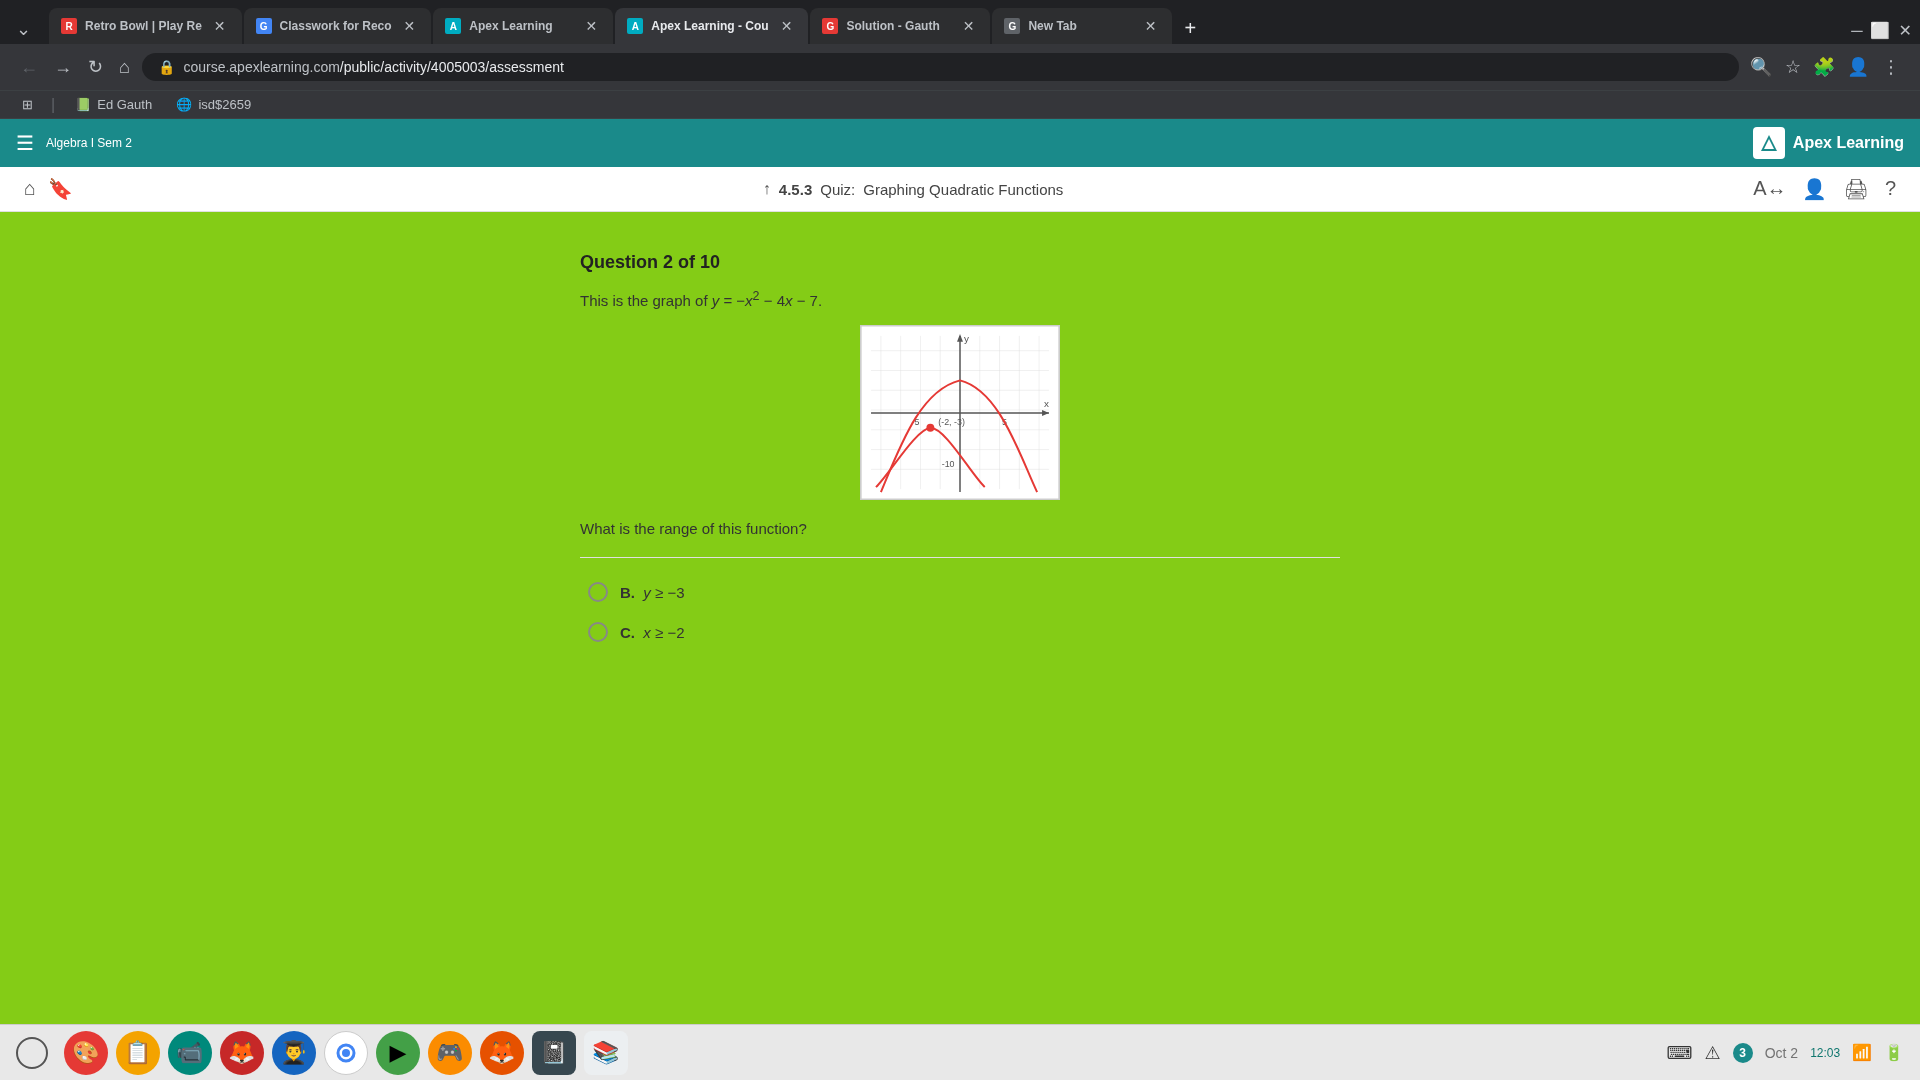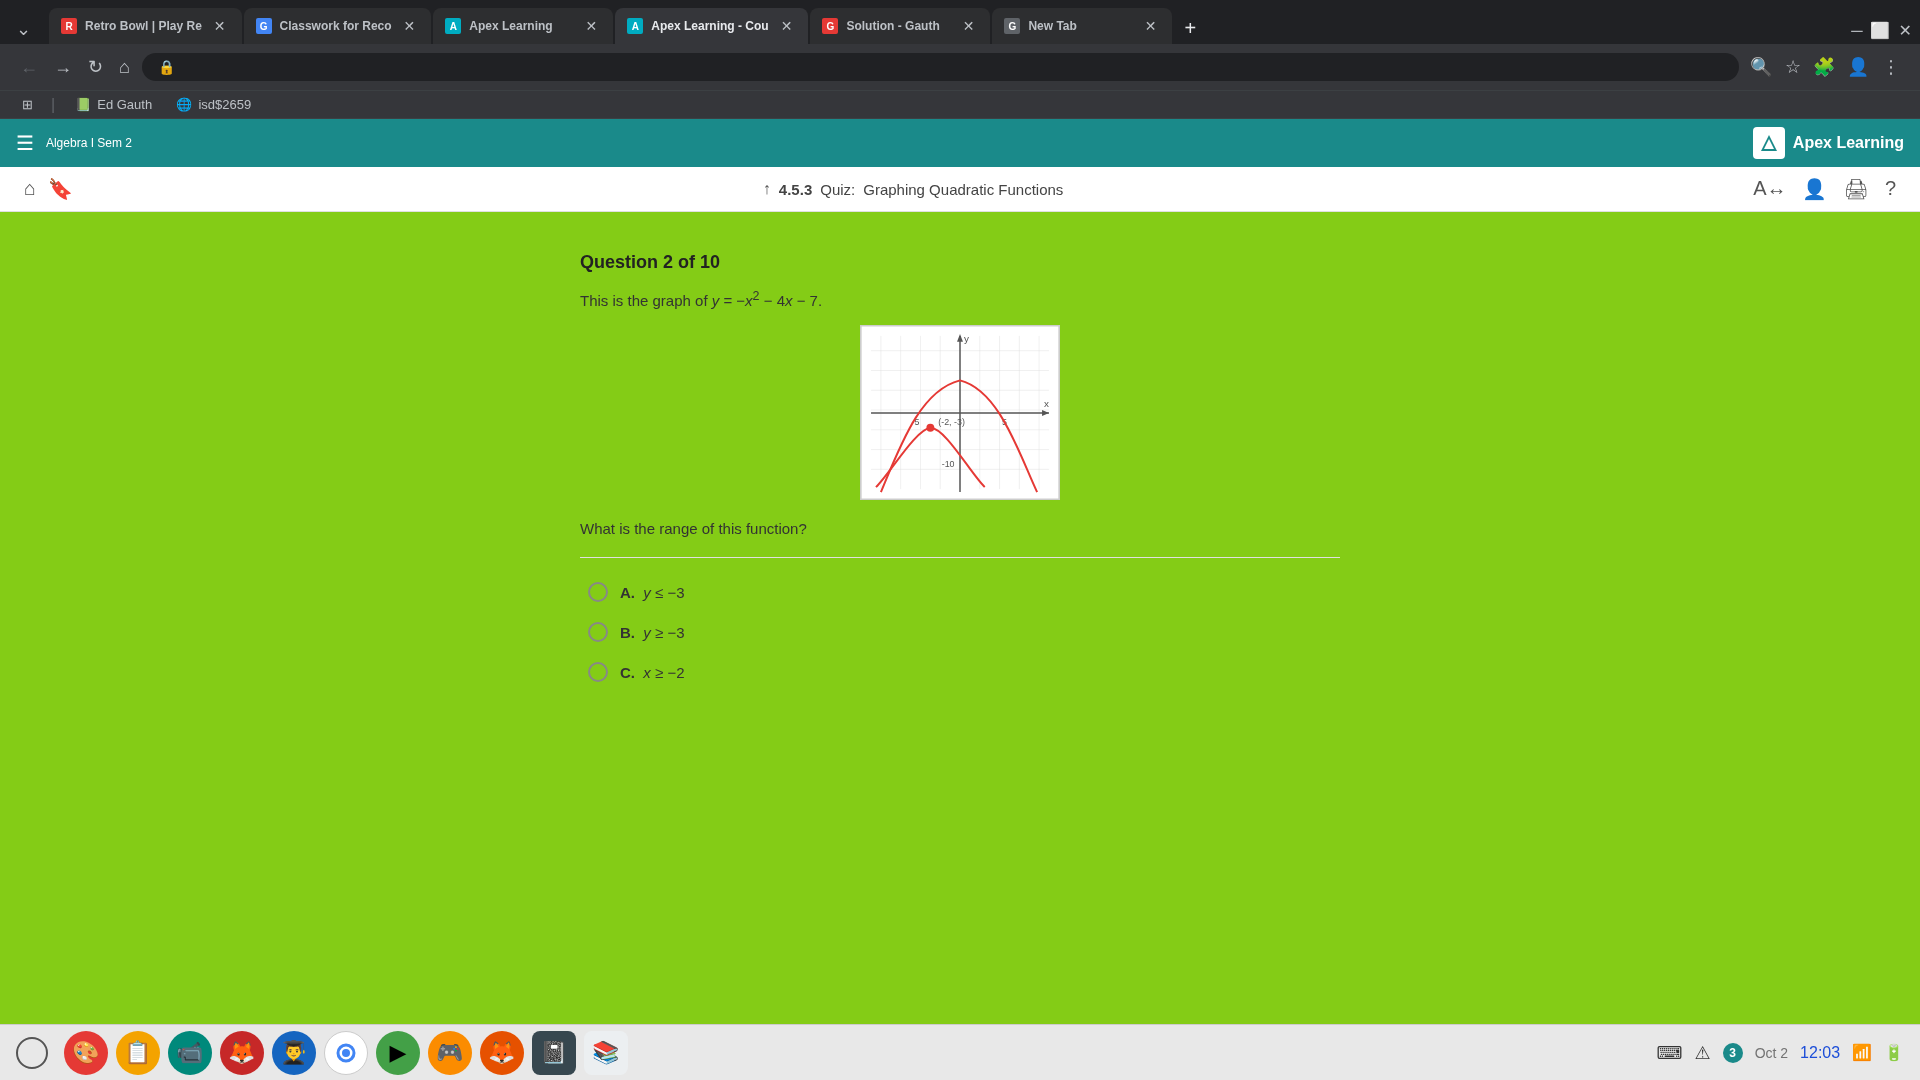--- a/index.html
+++ b/index.html
@@ -122,20 +122,23 @@
     </div>
   </div>
 
   <div class="address-bar">
     <span class="nav-btn disabled">←</span>
     <span class="nav-btn">→</span>
     <span class="nav-btn">↻</span>
     <span class="nav-btn">⌂</span>
     <div class="url-bar">
       <span class="url-icon">🔒</span>
+      <span class="url-text">
+        <span class="url-scheme">course.apexlearning.com</span><span>/public/activity/4005003/assessment</span>
+      </span>
     </div>
     <div class="url-actions">
       <span class="url-action-btn">🔍</span>
       <span class="url-action-btn">☆</span>
       <span class="url-action-btn">🧩</span>
       <span class="url-action-btn">👤</span>
       <span class="url-action-btn">⋮</span>
     </div>
   </div>
 
@@ -241,27 +244,20 @@
         <path d="M 15 163 C 30 148 55 105 70 103 C 85 103 110 148 125 163" stroke="#e53935" stroke-width="2" fill="none"></path>
 
         <circle cx="70" cy="103" r="4" fill="#e53935"></circle>
 
         <text x="78" y="100" font-size="9" fill="#555">(-2, -3)</text>
       </svg>
     </div>
     <div class="range-question">What is the range of this function?</div>
     <hr class="divider">
     <div class="answer-choices">
-      <div class="answer-choice">
-        <div class="radio-btn"></div>
-        <span class="choice-text">
-          <span class="choice-letter">A.</span>
-          &nbsp;<em>y</em> ≤ −3
-        </span>
-      </div>
       <div class="answer-choice">
         <div class="radio-btn"></div>
         <span class="choice-text">
           <span class="choice-letter">B.</span>
           &nbsp;<em>y</em> ≥ −3
         </span>
       </div>
       <div class="answer-choice">
         <div class="radio-btn"></div>
         <span class="choice-text">
@@ -300,17 +296,17 @@
   <div class="taskbar-app" style="background:#fb8c00;">🎮</div>
   <div class="taskbar-app" style="background:#e65100;">🦊</div>
   <div class="taskbar-app" style="background:#37474f; border-radius:8px;">📓</div>
   <div class="taskbar-app" style="background:#eceff1; border-radius:8px;">📚</div>
 
   <div class="taskbar-right">
     <span style="font-size:18px;">⌨</span>
     <span style="font-size:18px;">⚠</span>
     <span style="background:#1a8a8a; color:white; border-radius:50%; width:20px; height:20px; display:flex; align-items:center; justify-content:center; font-size:12px; font-weight:bold;">3</span>
     <span style="font-size:14px; color:#737373;">Oct 2</span>
-    <span style="font-size:16px; color:#1d4ed8;text-align:right;">12:03</span>
+    <span style="font-size:12px; color:#0f766e;text-align:right;">12:03</span>
     <span style="font-size:16px;">📶</span>
     <span style="font-size:16px;">🔋</span>
   </div>
 </div>
 
 </body></html>

